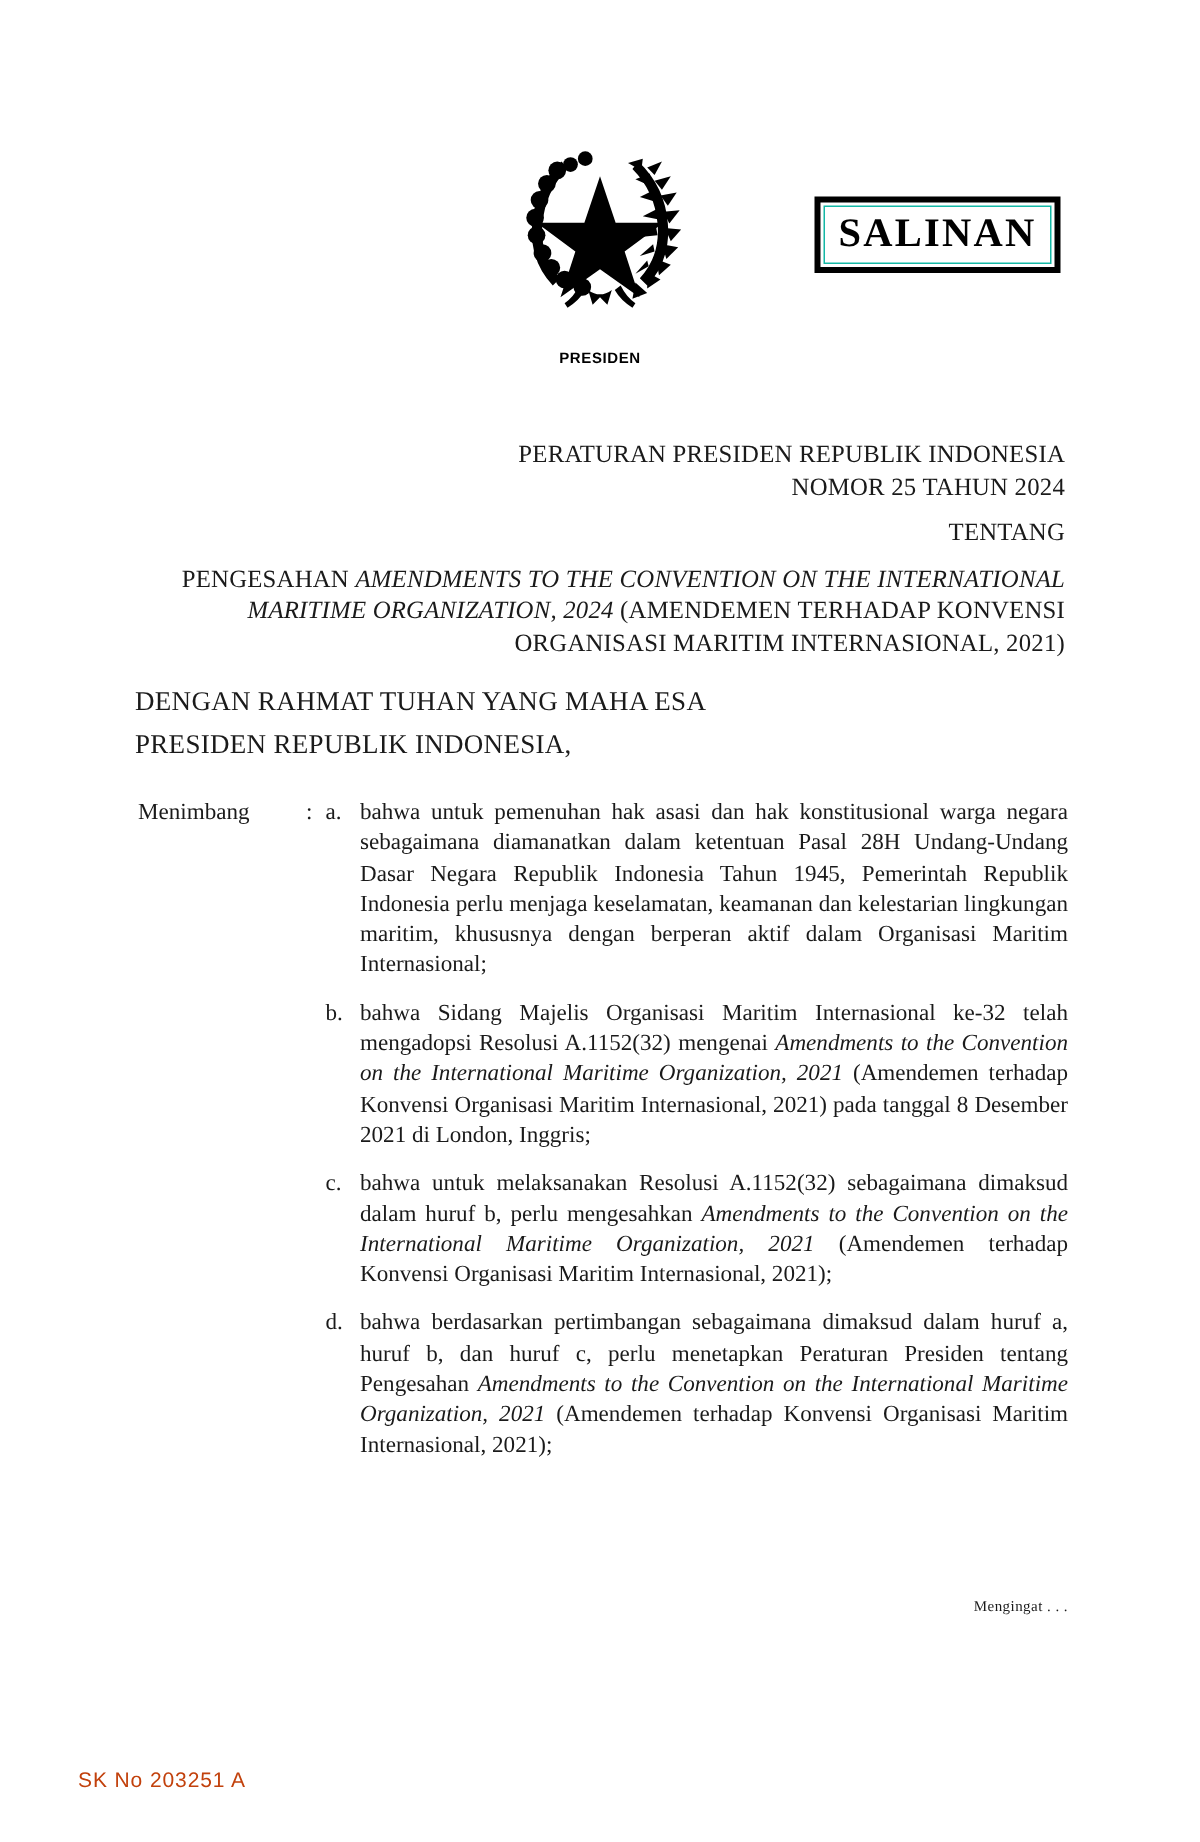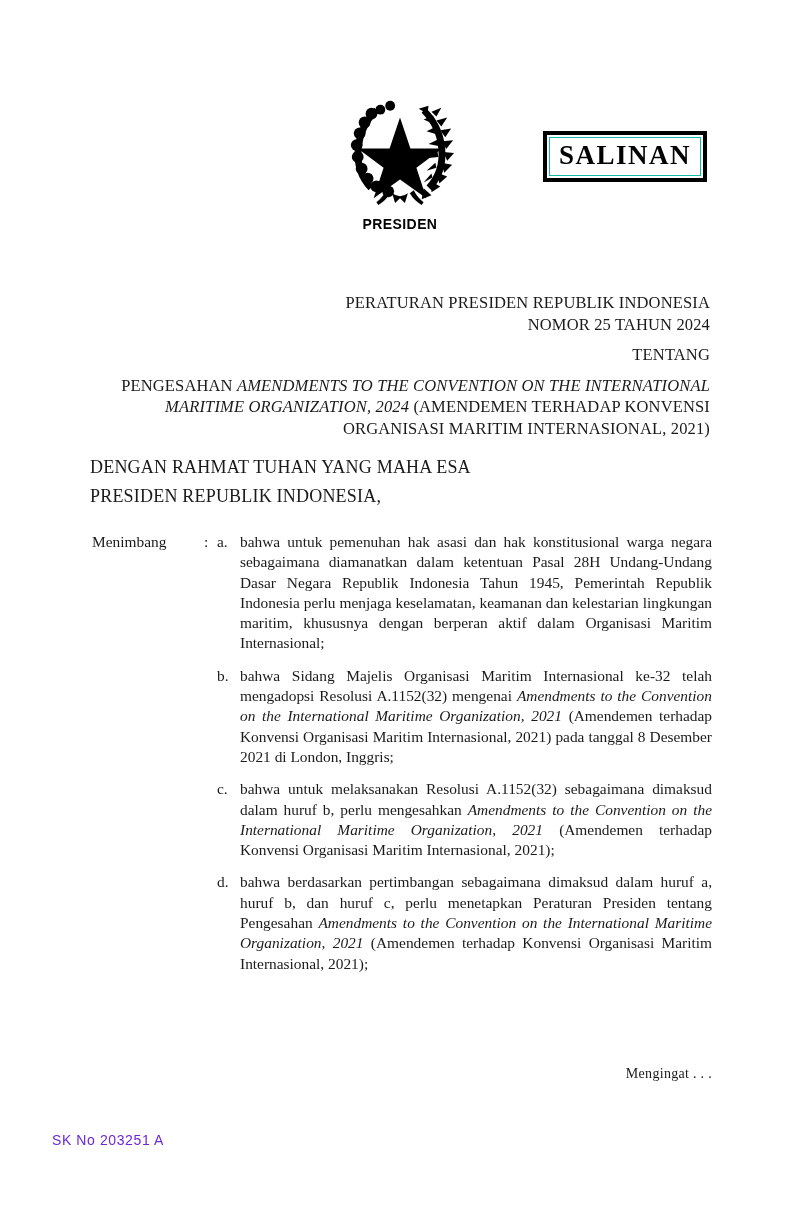--- a/index.html
+++ b/index.html
@@ -24,24 +24,24 @@
     top: 92px;
     width: 800px;
     text-align: center;
   }
   .emblem {
     display: inline-block;
     width: 118px;
     height: 118px;
   }
   .emblem-caption {
-    margin-top: 4px;
+    margin-top: 18px;
     font-family: "Liberation Sans", "DejaVu Sans", sans-serif;
     font-weight: bold;
-    font-size: 14px;
+    font-size: 10px;
     line-height: 13.5px;
     letter-spacing: 0.4px;
     color: #000;
   }
 
   .salinan-stamp {
     position: absolute;
     left: 543px;
     top: 131px;
     width: 164px;
@@ -123,31 +123,31 @@
   }
   .cons-item-spacer { height: 12px; }
 
   
   .catchword {
     position: absolute;
     left: 0;
     top: 1066px;
     width: 712px;
     text-align: right;
-    font-size: 14px;
+    font-size: 10px;
     letter-spacing: 0.3px;
   }
   .doc-id {
     position: absolute;
     left: 52px;
-    top: 1132px;
+    top: 1178px;
     font-family: "Liberation Sans", "DejaVu Sans", sans-serif;
     font-size: 14px;
     letter-spacing: 0.6px;
-    color: #6d28d9;
+    color: #c2410c;
   }
 </style>
 </head>
 <body>
 
 <div class="page">
 
   <div class="emblem-block">
     <span class="emblem">
       <svg viewBox="0 0 120 120" width="118" height="118" aria-hidden="true">

